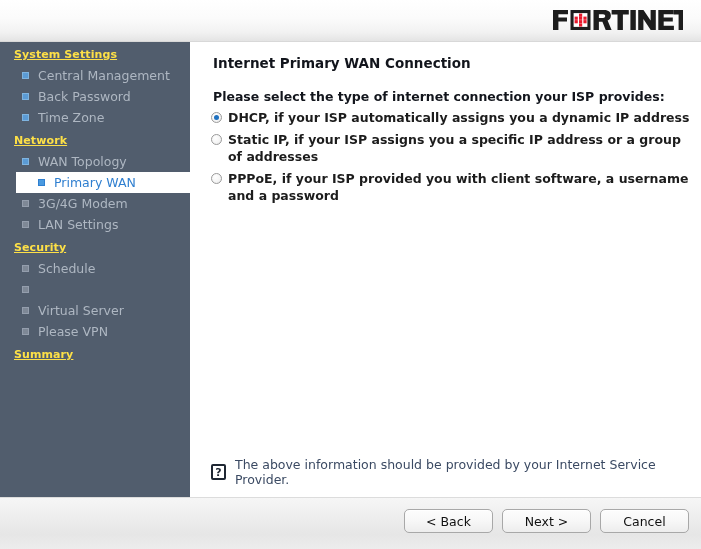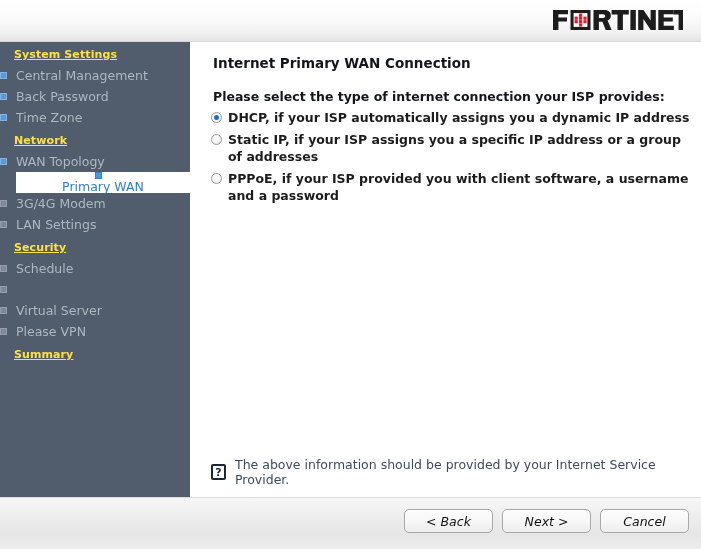--- a/index.html
+++ b/index.html
@@ -57,20 +57,21 @@
     font-weight: bold;
     font-size: 11px;
     padding: 6px 0 4px 14px;
     letter-spacing: .1px;
     text-decoration: underline;
   }
   .side-item {
     display: flex;
     align-items: center;
     height: 21px;
+    padding-left: 22px;
     color: #aeb7c2;
     font-size: 12.5px;
     white-space: nowrap;
   }
   .side-item .bullet {
     width: 7px;
     height: 7px;
     margin-right: 9px;
     flex: none;
     background: #5b9bd5;
@@ -78,21 +79,20 @@
     box-sizing: border-box;
   }
   .side-item.dim .bullet {
     background: #7e8896;
     border-color: #949ead;
   }
   .side-item.active {
     background: #ffffff;
     color: #2f7fd0;
     margin-left: 16px;
-    flex-direction: column;
   }
   .side-item.active .bullet {
     background: #4a9ae0;
     border-color: #2f7fd0;
   }
 
   
   .main {
     position: absolute;
     left: 198px;
@@ -209,21 +209,20 @@
     height: 24px;
     border-radius: 5px;
     border: 1px solid #a8a8a8;
     background: linear-gradient(to bottom, #fdfdfd 0%, #f7f7f7 50%, #ededed 100%);
     color: #111111;
     font-family: "DejaVu Sans", "Liberation Sans", sans-serif;
     font-size: 12.5px;
     cursor: pointer;
     box-shadow: 0 1px 0 rgba(255,255,255,0.8) inset;
     padding: 0;
-    font-style: italic;
   }
 </style>
 </head>
 <body>
 
 <div class="app">
 
   <div class="header">
     <div class="logo">
       <svg width="130" height="22" viewBox="0 0 130 22" aria-label="Fortinet">

